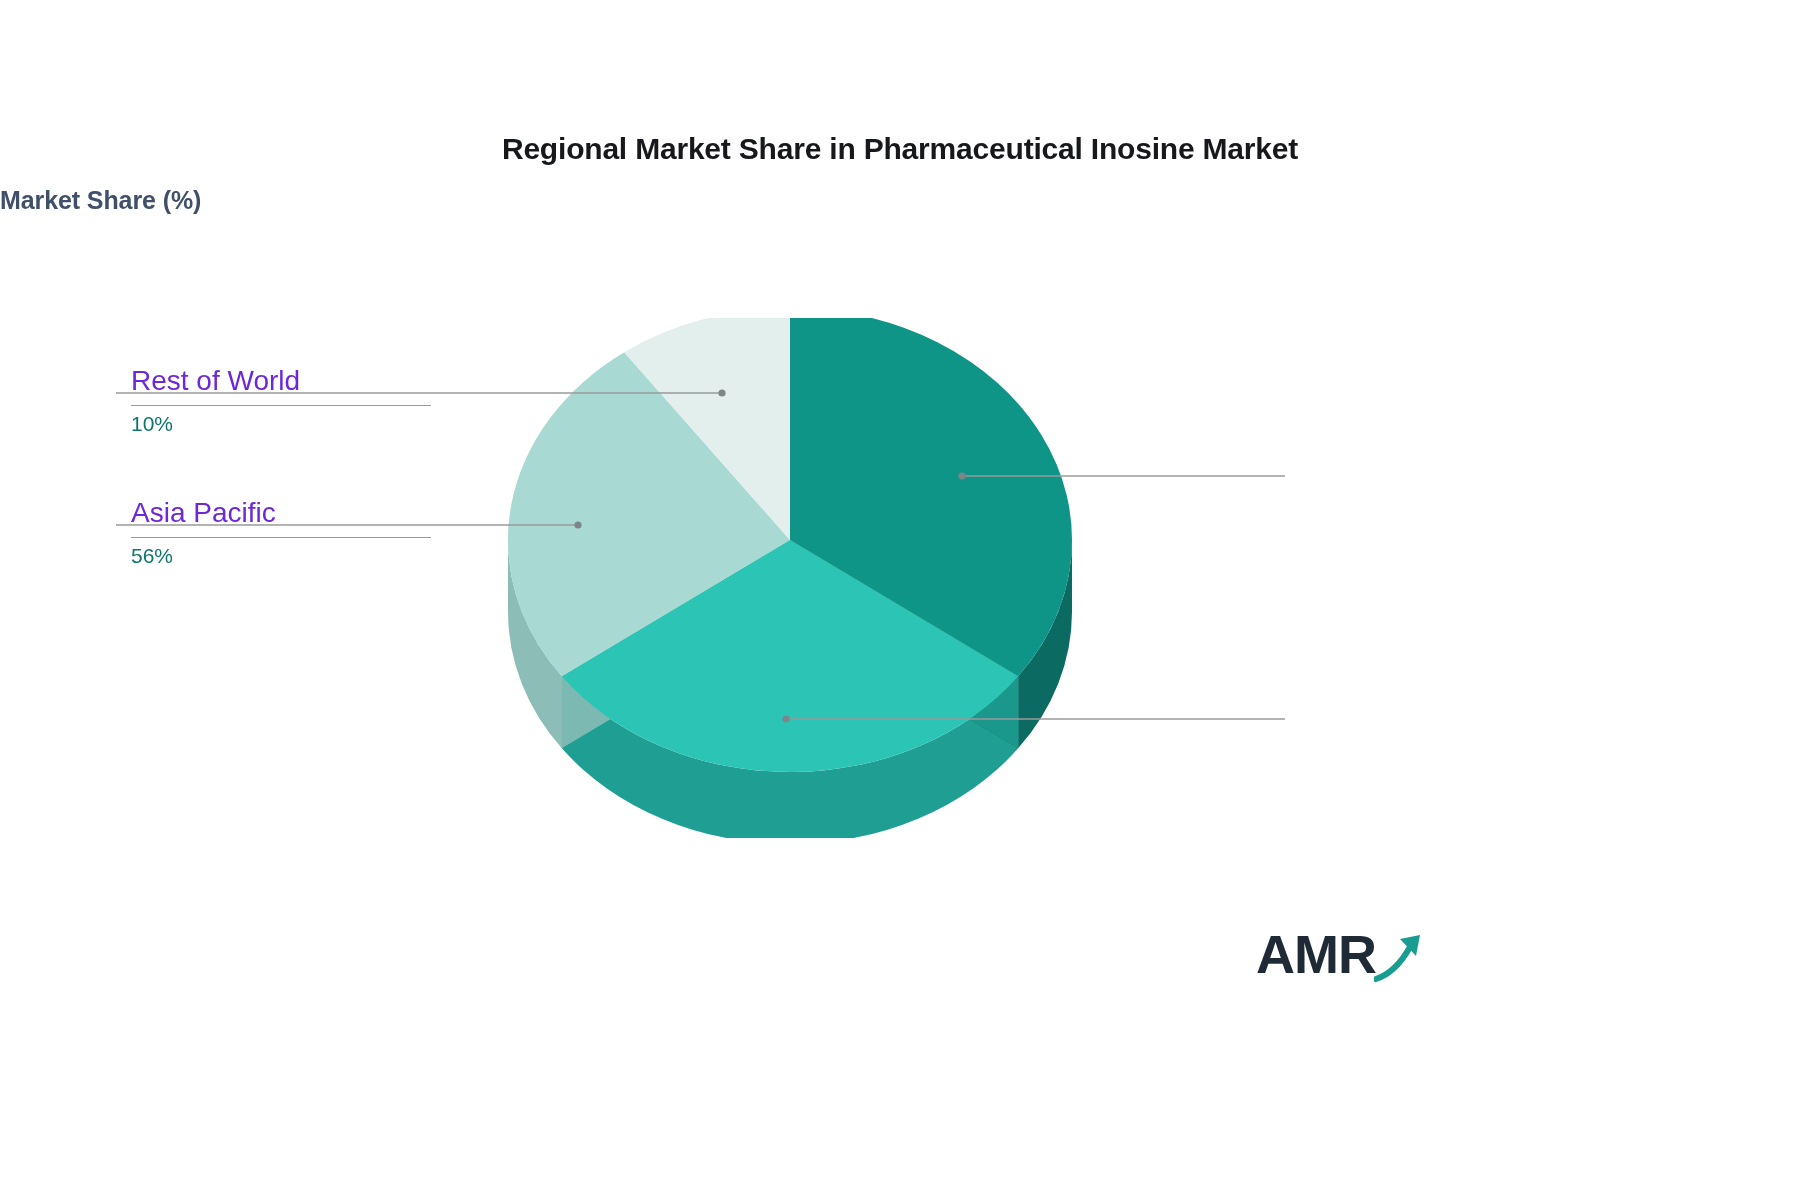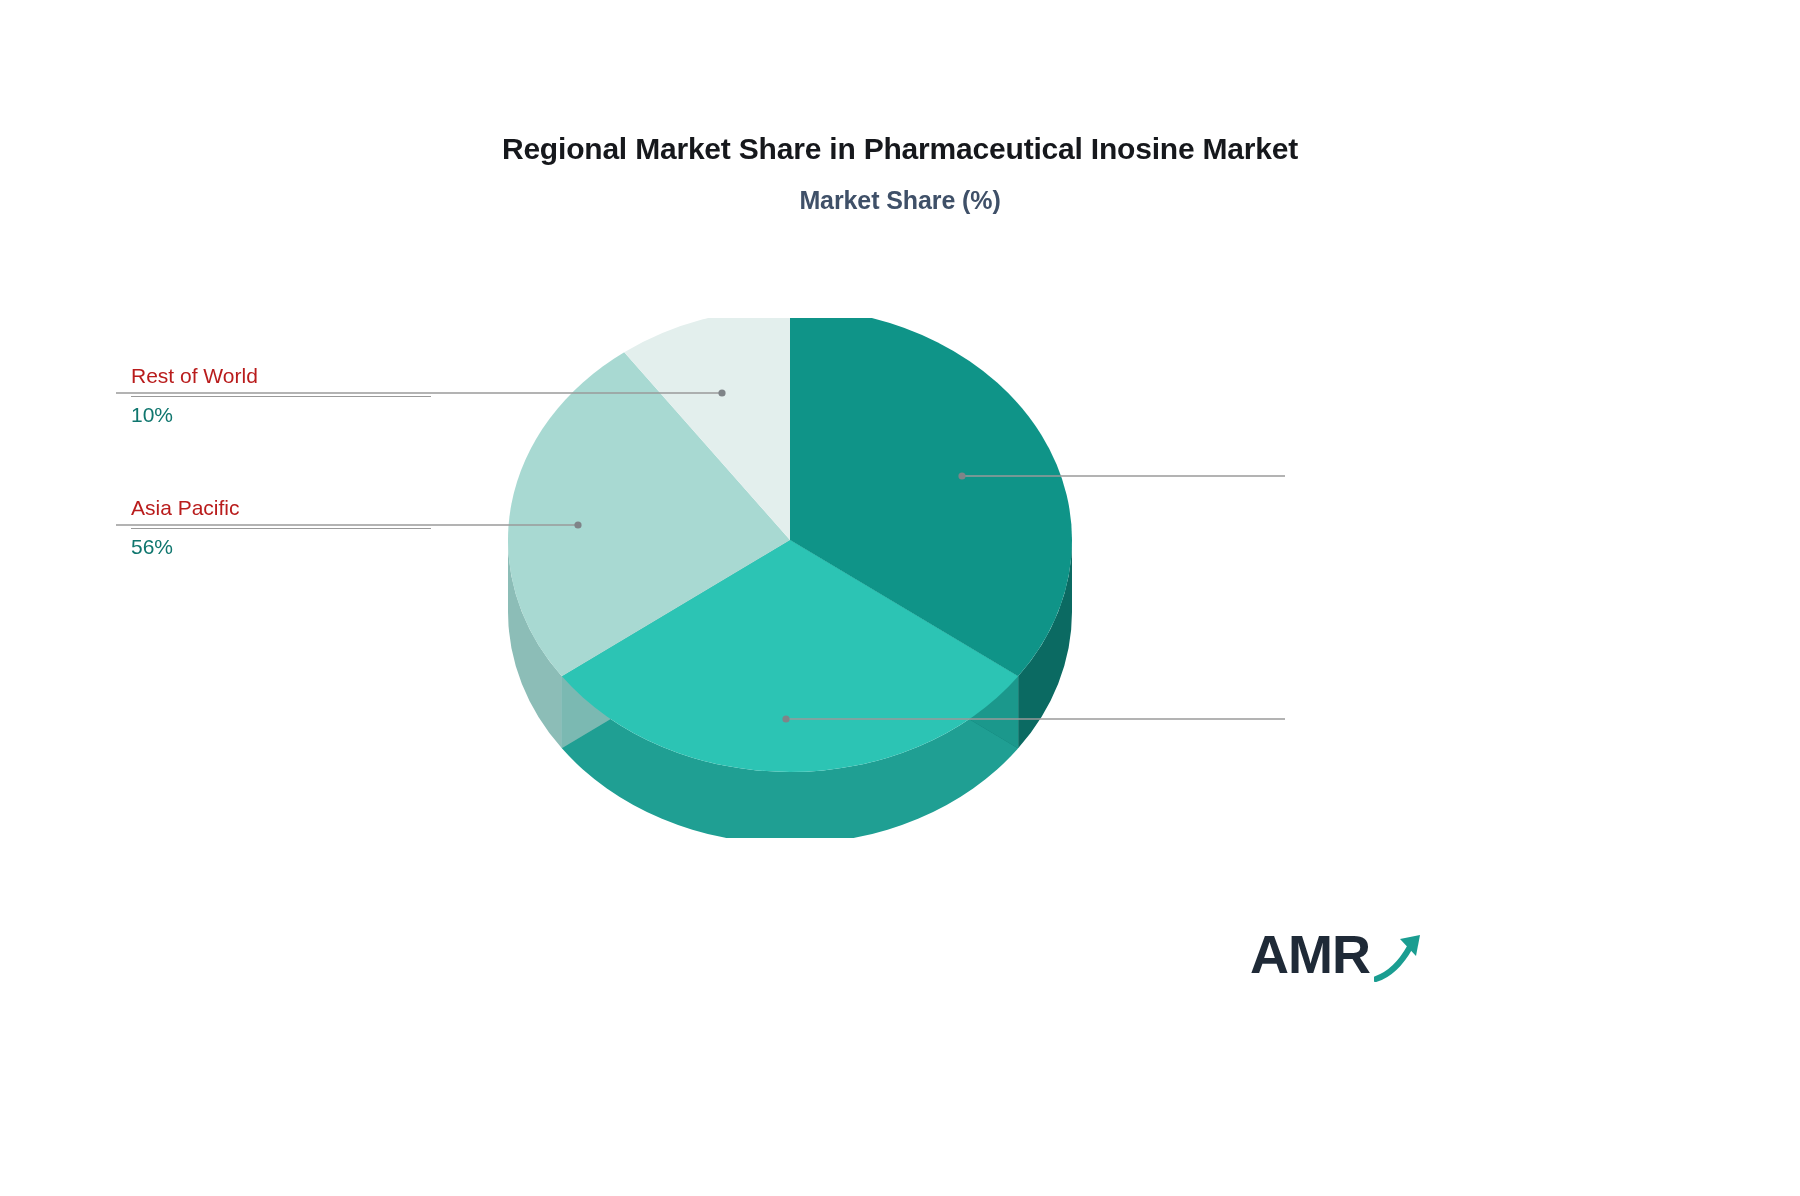--- a/index.html
+++ b/index.html
@@ -31,21 +31,20 @@
     font-weight: 700;
     color: #16181c;
     letter-spacing: -0.2px;
   }
 
   .subtitle {
     position: absolute;
     left: 0;
     right: 0;
     top: 186px;
-    text-align: center;
     font-size: 25px;
     font-weight: 700;
     color: #3f5068;
     letter-spacing: -0.1px;
   }
 
   .pie-wrap {
     position: absolute;
     left: 505px;
     top: 318px;
@@ -63,22 +62,22 @@
     position: absolute;
     inset: 0;
     pointer-events: none;
   }
 
   .callout {
     position: absolute;
     pointer-events: auto;
   }
   .callout .cl-name {
-    font-size: 21px;
-    color: #b91c1c;
+    font-size: 28px;
+    color: #6d28d9;
     white-space: nowrap;
     line-height: 1.25;
   }
   .callout .cl-rule {
     height: 1px;
     background: #9a9a9a;
     margin: 7px 0 5px 0;
   }
   .callout .cl-value {
     font-size: 21px;
@@ -95,21 +94,21 @@
     inset: 0;
     pointer-events: none;
   }
 
   .logo {
     position: absolute;
     right: 370px;
     bottom: 215px;
     display: flex;
     align-items: flex-end;
-    gap: 8px;
+    gap: 2px;
   }
   .logo-text {
     font-size: 54px;
     font-weight: 700;
     color: #1f2a37;
     letter-spacing: -1px;
     line-height: 1;
   }
   .logo-arrow {
     position: relative;

